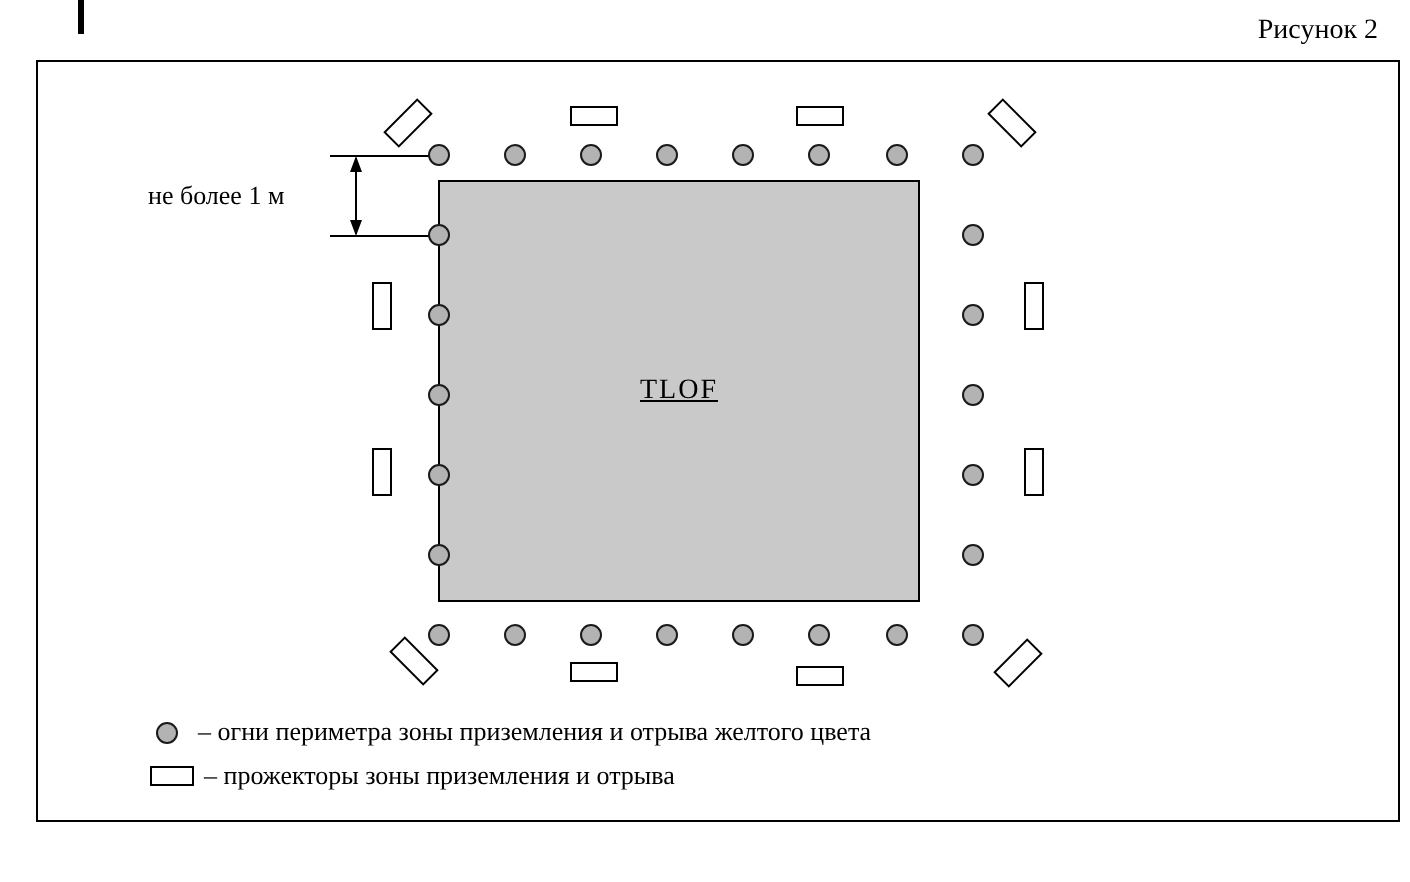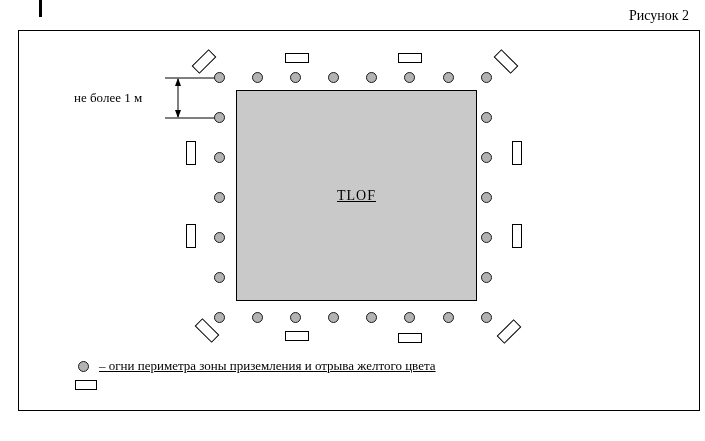--- a/index.html
+++ b/index.html
@@ -17,41 +17,41 @@
   .caption{
     position:absolute;top:8px;right:16px;
     font-size:14px;
   }
   .frame{
     position:absolute;left:18px;top:30px;width:680px;height:379px;
     border:1px solid #000;
     background:#fff;
   }
   .tlof{
-    position:absolute;left:236px;top:90px;width:239px;height:209px;
+    position:absolute;left:219px;top:90px;width:239px;height:209px;
     background:#c9c9c9;border:1px solid #000;
     display:flex;align-items:center;justify-content:center;text-decoration:underline;
   }
   .tlof-label{
     font-size:14px;letter-spacing:1px;
   }
   .light{
     position:absolute;width:11px;height:11px;border-radius:50%;
     background:#b3b3b3;border:1px solid #1a1a1a;box-sizing:border-box;
   }
   .flood{
     position:absolute;background:#fff;border:1px solid #000;box-sizing:border-box;
   }
   .dim-svg{position:absolute;left:160px;top:70px;}
   .dim-label{
     position:absolute;left:74px;top:90px;font-size:13px;white-space:nowrap;
   }
   .legend{
     position:absolute;left:78px;top:358px;
-    display:flex;flex-direction:column;gap:6px;text-decoration:underline;
+    display:flex;flex-direction:column;gap:6px;
   }
   .legend-row{display:flex;align-items:center;}
   .legend-circle{
     width:11px;height:11px;border-radius:50%;
     background:#b3b3b3;border:1px solid #1a1a1a;box-sizing:border-box;
     margin-right:10px;flex:0 0 auto;
   }
   .legend-rect{
     width:22px;height:10px;background:#fff;border:1px solid #000;
     box-sizing:border-box;margin-right:5px;margin-left:-3px;flex:0 0 auto;
@@ -82,20 +82,21 @@
   </svg>
   <div class="dim-label">не более 1 м</div>
 
   <div class="legend">
     <div class="legend-row">
       <span class="legend-circle"></span>
       <span class="legend-label">– огни периметра зоны приземления и отрыва желтого цвета</span>
     </div>
     <div class="legend-row">
       <span class="legend-rect"></span>
+      <span class="legend-label">– прожекторы зоны приземления и отрыва</span>
     </div>
   </div>
 
 <div class="light" style="left: 214px; top: 72px;"></div>
     <div class="light" style="left: 214px; top: 312px;"></div>
     <div class="light" style="left: 252px; top: 72px;"></div>
     <div class="light" style="left: 252px; top: 312px;"></div>
     <div class="light" style="left: 290px; top: 72px;"></div>
     <div class="light" style="left: 290px; top: 312px;"></div>
     <div class="light" style="left: 328px; top: 72px;"></div>

